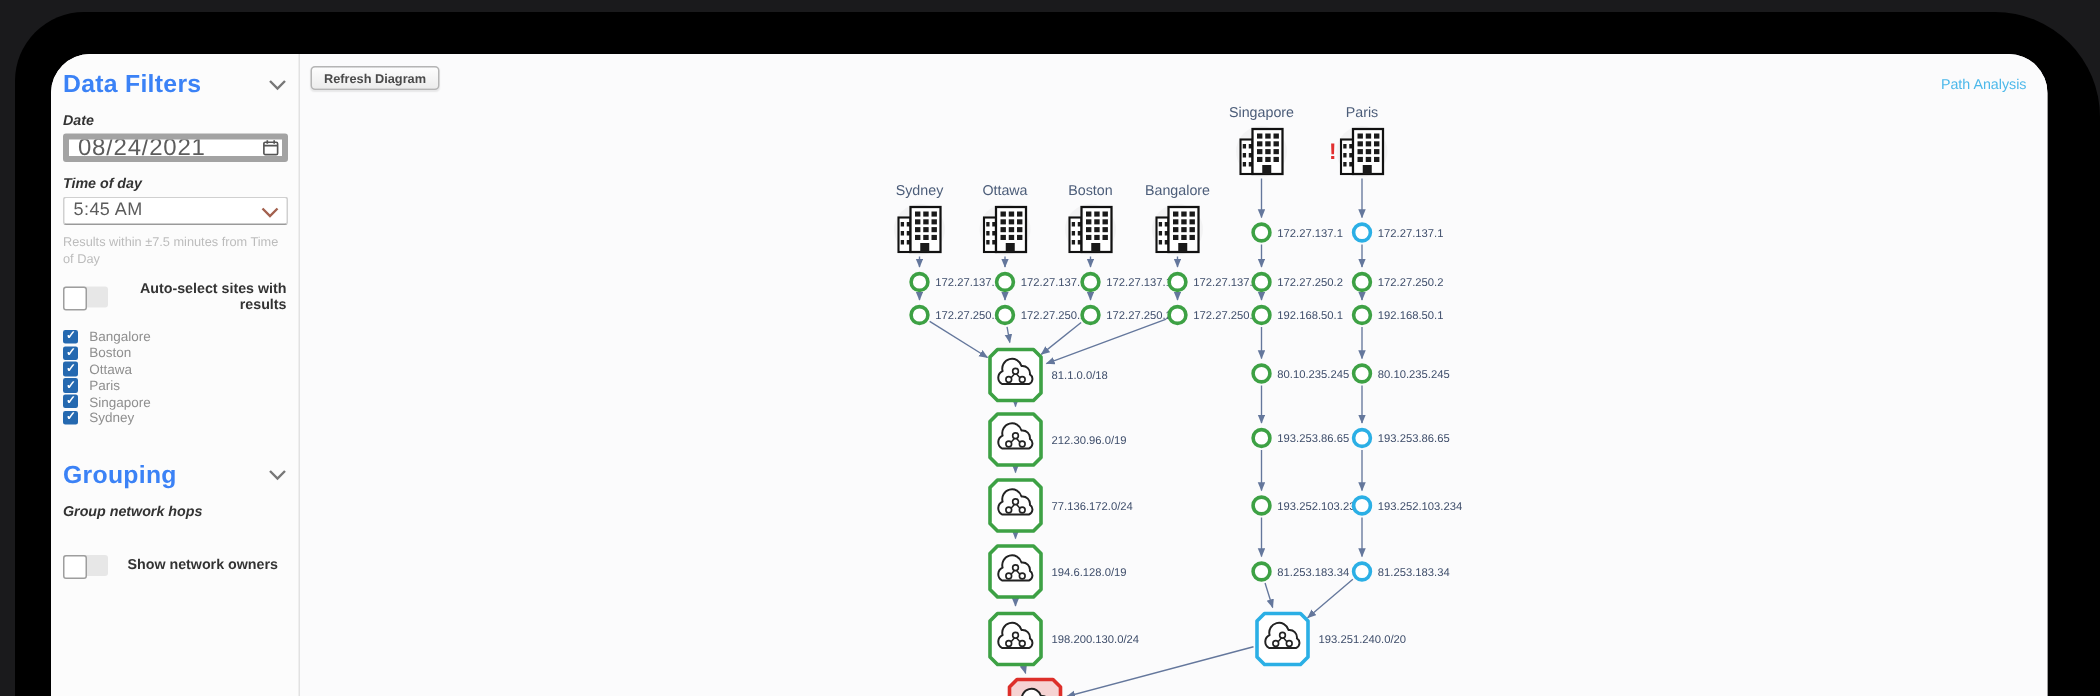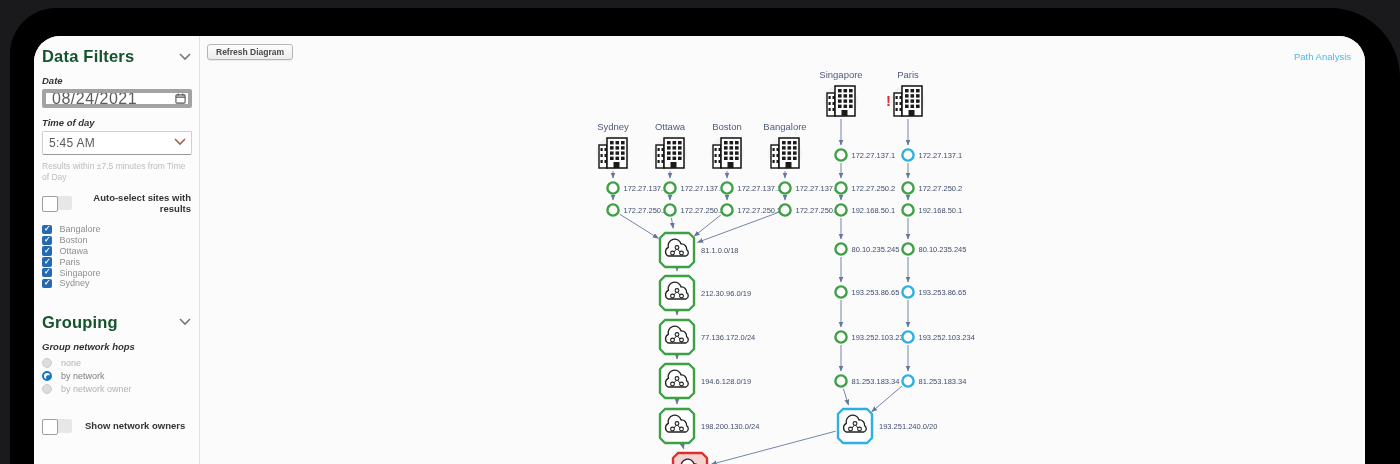--- a/index.html
+++ b/index.html
@@ -8,33 +8,33 @@
   .stage { position:relative; width:1400px; height:464px; overflow:hidden; background:#1a1a1c; }
   .frame { position:absolute; left:10px; top:8px; right:0; bottom:0; background:#000;
            border-radius:46px 70px 0 0; }
   .window { position:absolute; left:34px; top:36px; width:1331px; bottom:0; background:#fbfbfc;
             border-radius:26px 26px 0 0; overflow:hidden; }
 
   
   .sidebar { position:absolute; left:0; top:0; bottom:0; width:166px; background:#fcfcfc;
              border-right:1px solid #e2e2e2; padding:11px 8px 0 8px; }
   .panel-head { display:flex; align-items:center; justify-content:space-between; }
-  .panel-title { font-size:16.5px; font-weight:bold; color:#14532d; letter-spacing:.2px; }
+  .panel-title { font-size:16.5px; font-weight:bold; color:#3b82f6; letter-spacing:.2px; }
   .chev { width:12px; height:8px; }
   .chev path { stroke:#777; stroke-width:1.6; fill:none; }
   .fld-label { font-size:9.5px; font-weight:bold; color:#333; margin-top:9px;font-style:italic; }
   .date-wrap { position:relative; margin-top:3px; }
   .date-input { width:150px; height:19px; border:4px solid #a3a3a3; border-radius:2px;
                 background:#fff; font-family:"Liberation Sans",sans-serif;
                 font-size:16px; color:#5c5c5c; padding:0 20px 0 6px; letter-spacing:.5px; }
   .cal-ico { position:absolute; right:5px; top:4px; width:11px; height:11px; }
   .cal-ico rect, .cal-ico line { stroke:#555; stroke-width:1.2; fill:none; }
   .select { position:relative; margin-top:3px; width:150px; height:19px; border:1px solid #d0d0d0;
             border-bottom:1px solid #9a9a9a; background:#fff; border-radius:2px;
-            font-size:12px; color:#5c5c5c; display:flex; align-items:center; padding:11px 6px; letter-spacing:.3px; }
+            font-size:12px; color:#5c5c5c; display:flex; align-items:flex-start; padding:0 6px; letter-spacing:.3px; }
   .select .chev { position:absolute; right:5px; top:6px; }
   .select .chev path { stroke:#a3614f; }
   .helper { margin-top:6px; font-size:8.5px; line-height:1.3; color:#bcbcbc; width:150px; }
   .toggle-row { display:flex; align-items:center; margin-top:9px;text-align:right; }
   .box3d { width:30px; height:14px; background:#e7e7e7; border-radius:2px; position:relative; flex:none; }
   .box3d::before { content:""; position:absolute; left:0; top:0; width:14px; height:14px;
                    background:#fff; border:1px solid #9e9e9e; border-radius:2px; }
   .toggle-label { font-size:9.5px; font-weight:bold; color:#333; margin-left:13px; }
   .sites { margin-top:10px; }
   .site-row { display:flex; align-items:center; height:10.8px; margin-bottom:0; cursor:pointer; }
@@ -134,34 +134,20 @@
           </label>
       </div>
 
       <div class="panel-head grouping-head">
         <div class="panel-title">Grouping</div>
         <svg class="chev" viewBox="0 0 12 8">
             <path d="M1 1 L6 6 L11 1"></path>
           </svg>
       </div>
       <div class="fld-label">Group network hops</div>
-      <div style="margin-top:5px">
-        <label class="radio-row dim">
-          <span class="radio"></span>
-          <span class="radio-label">none</span>
-          </label>
-        <label class="radio-row">
-          <span class="radio selected"></span>
-          <span class="radio-label">by network</span>
-          </label>
-        <label class="radio-row dim">
-          <span class="radio"></span>
-          <span class="radio-label">by network owner</span>
-          </label>
-      </div>
 
       <div class="toggle-row" style="margin-top:23px">
         <span class="box3d"></span>
         <span class="toggle-label">Show network owners</span>
       </div>
     </div>
 
     <div class="canvas">
       <button class="refresh-btn">Refresh Diagram</button>
       <div class="path-link">Path Analysis</div>

